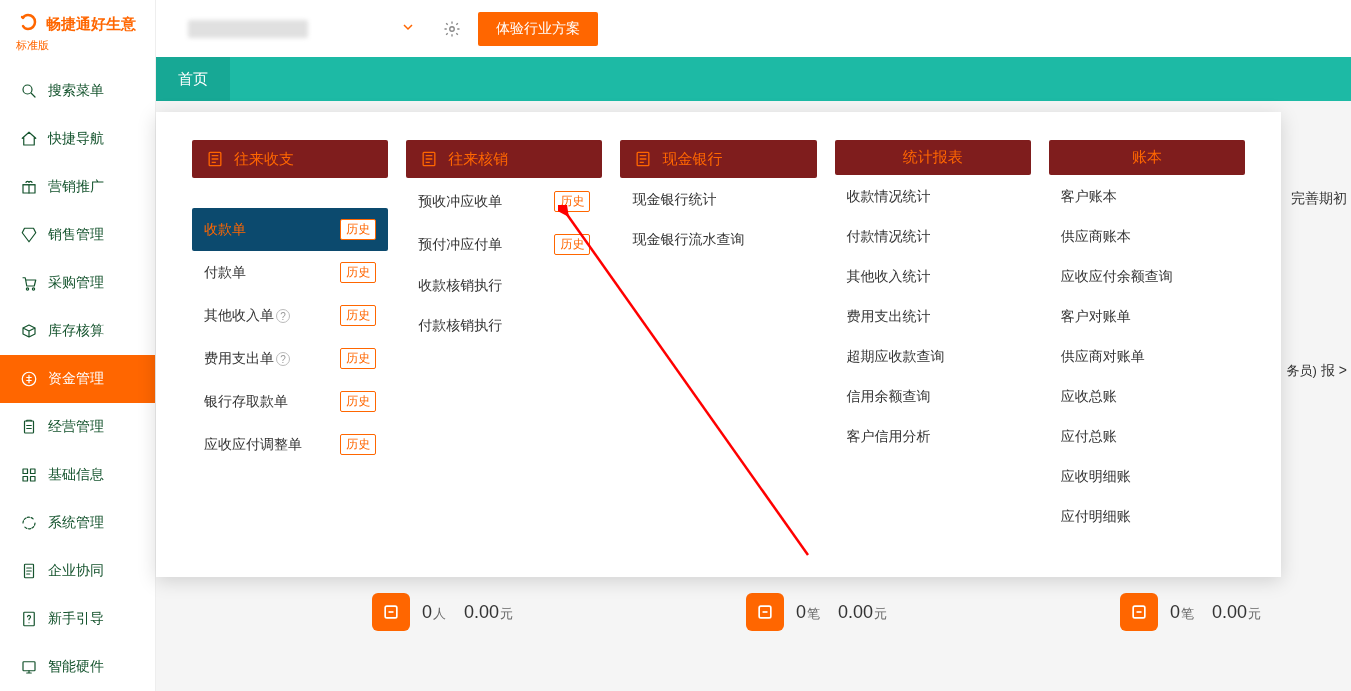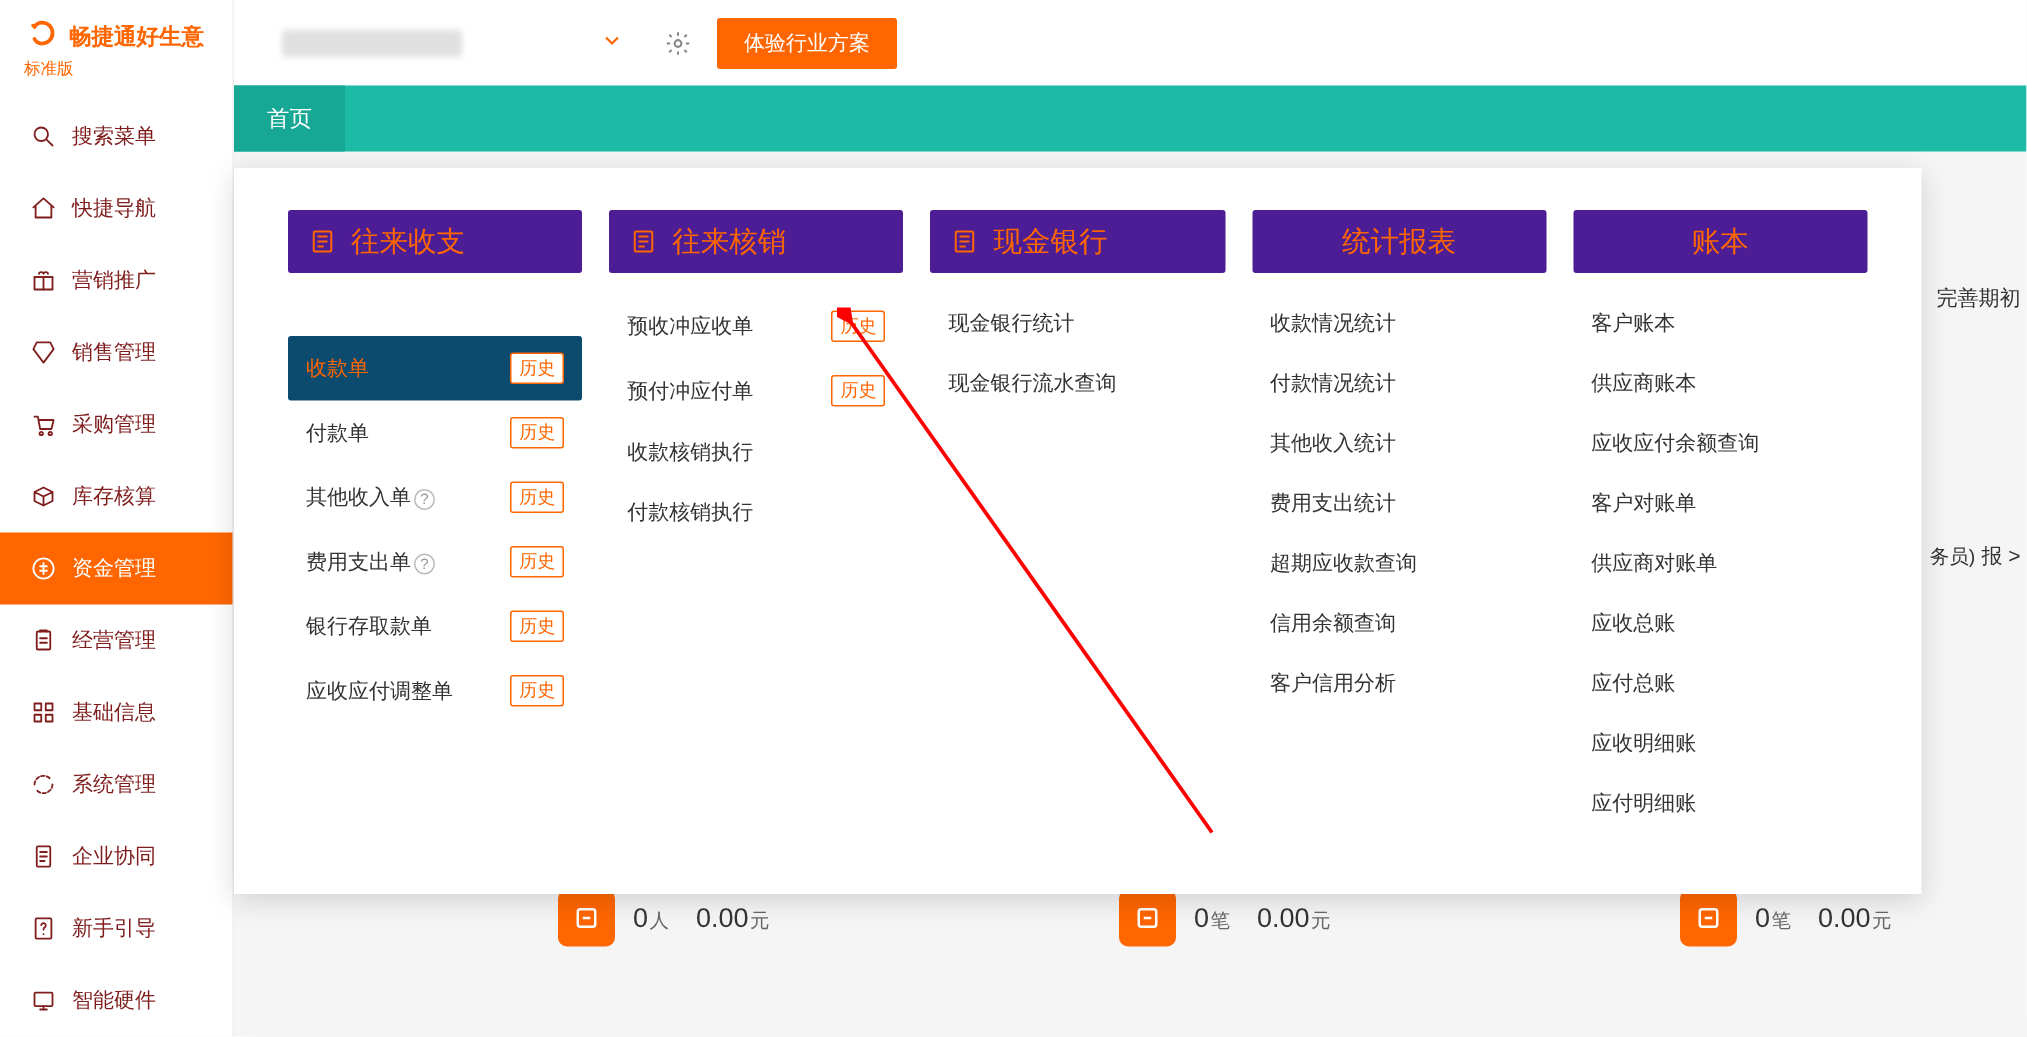--- a/index.html
+++ b/index.html
@@ -9,21 +9,21 @@
     
     
     .sidebar { width: 156px; background: #fff; border-right: 1px solid #eee; display: flex; flex-direction: column; z-index: 10; }
     .logo-area { padding: 12px 16px 6px; }
     .logo-row { display: flex; align-items: center; gap: 6px; }
     .logo-mark { width: 24px; height: 24px; display: inline-flex; align-items: center; justify-content: center; color: #f60; font-weight: bold; font-size: 20px; }
     .logo-text { color: #f60; font-weight: bold; font-size: 15px; }
     .logo-sub { color: #f60; font-size: 11px; margin-top: 2px; }
     
     .sidebar-nav { flex: 1; padding-top: 8px; }
-    .nav-item { display: flex; align-items: center; gap: 10px; padding: 0 20px; height: 48px; cursor: pointer; color: #7f1d1d; position: relative; }
+    .nav-item { display: flex; align-items: center; gap: 10px; padding: 0 20px; height: 48px; cursor: pointer; color: #14532d; position: relative; }
     .nav-item.active { background: #f60; color: #fff; }
     .nav-icon { width: 18px; height: 18px; display: inline-flex; align-items: center; justify-content: center; }
     .nav-icon svg { width: 18px; height: 18px; }
     .nav-label { font-size: 14px; }
     
     
     .main-area { flex: 1; display: flex; flex-direction: column; position: relative; }
     .header { height: 57px; background: #fff; display: flex; align-items: center; padding: 0 20px; gap: 12px; }
     .org-selector { display: flex; align-items: center; gap: 8px; padding: 6px 12px; cursor: pointer; min-width: 250px; }
     .org-name-blur { width: 120px; height: 18px; background: #e0e0e0; filter: blur(2px); border-radius: 2px; }
@@ -31,21 +31,21 @@
     .gear-btn { width: 28px; height: 28px; display: inline-flex; align-items: center; justify-content: center; color: #666; cursor: pointer; }
     .primary-btn { background: #f60; color: #fff; border: none; padding: 8px 18px; border-radius: 2px; cursor: pointer; font-size: 14px; }
     
     
     .tab-bar { height: 44px; background: #1dbaa5; display: flex; align-items: stretch; }
     .tab { padding: 0 22px; display: flex; align-items: center; color: #fff; font-size: 15px; background: #17a895; cursor: pointer; }
     
     
     .mega-panel { position: absolute; top: 112px; left: 0; right: 70px; background: #fff; box-shadow: 0 4px 18px rgba(0,0,0,0.15); padding: 28px 36px 40px; display: flex; gap: 18px; z-index: 100; }
     .mega-col { flex: 1; min-width: 0; }
-    .mega-header { background: #4c1d95; color: #f60; padding: 8px 12px; font-size: 19px; font-weight: 500; display: flex; align-items: center; gap: 8px; margin-bottom: 14px; border-radius: 2px; }
+    .mega-header { background: #7f1d1d; color: #f60; padding: 8px 12px; font-size: 15px; font-weight: 500; display: flex; align-items: center; gap: 8px; margin-bottom: 2px; border-radius: 2px; }
     .mega-header.center { justify-content: center; }
     .mega-header-icon { width: 22px; height: 22px; display: inline-flex; align-items: center; justify-content: center; }
     .mega-list { display: flex; flex-direction: column; }
     .mega-item { display: flex; align-items: center; justify-content: space-between; padding: 11px 12px; cursor: pointer; color: #333; font-size: 14px; border-radius: 2px; }
     .mega-item.highlight { background: #0c4a6e; color: #f60; margin-top: 28px; }
     .help-q { display: inline-flex; align-items: center; justify-content: center; width: 14px; height: 14px; border: 1px solid #bbb; border-radius: 50%; font-size: 10px; color: #999; margin-left: 2px; }
     .history-badge { border: 1px solid #f60; color: #f60; font-size: 12px; padding: 1px 5px; border-radius: 2px; background: #fff; }
     
     
     .float-right { position: absolute; right: 0; top: 300px; z-index: 50; display: flex; flex-direction: row; align-items: flex-end; }

